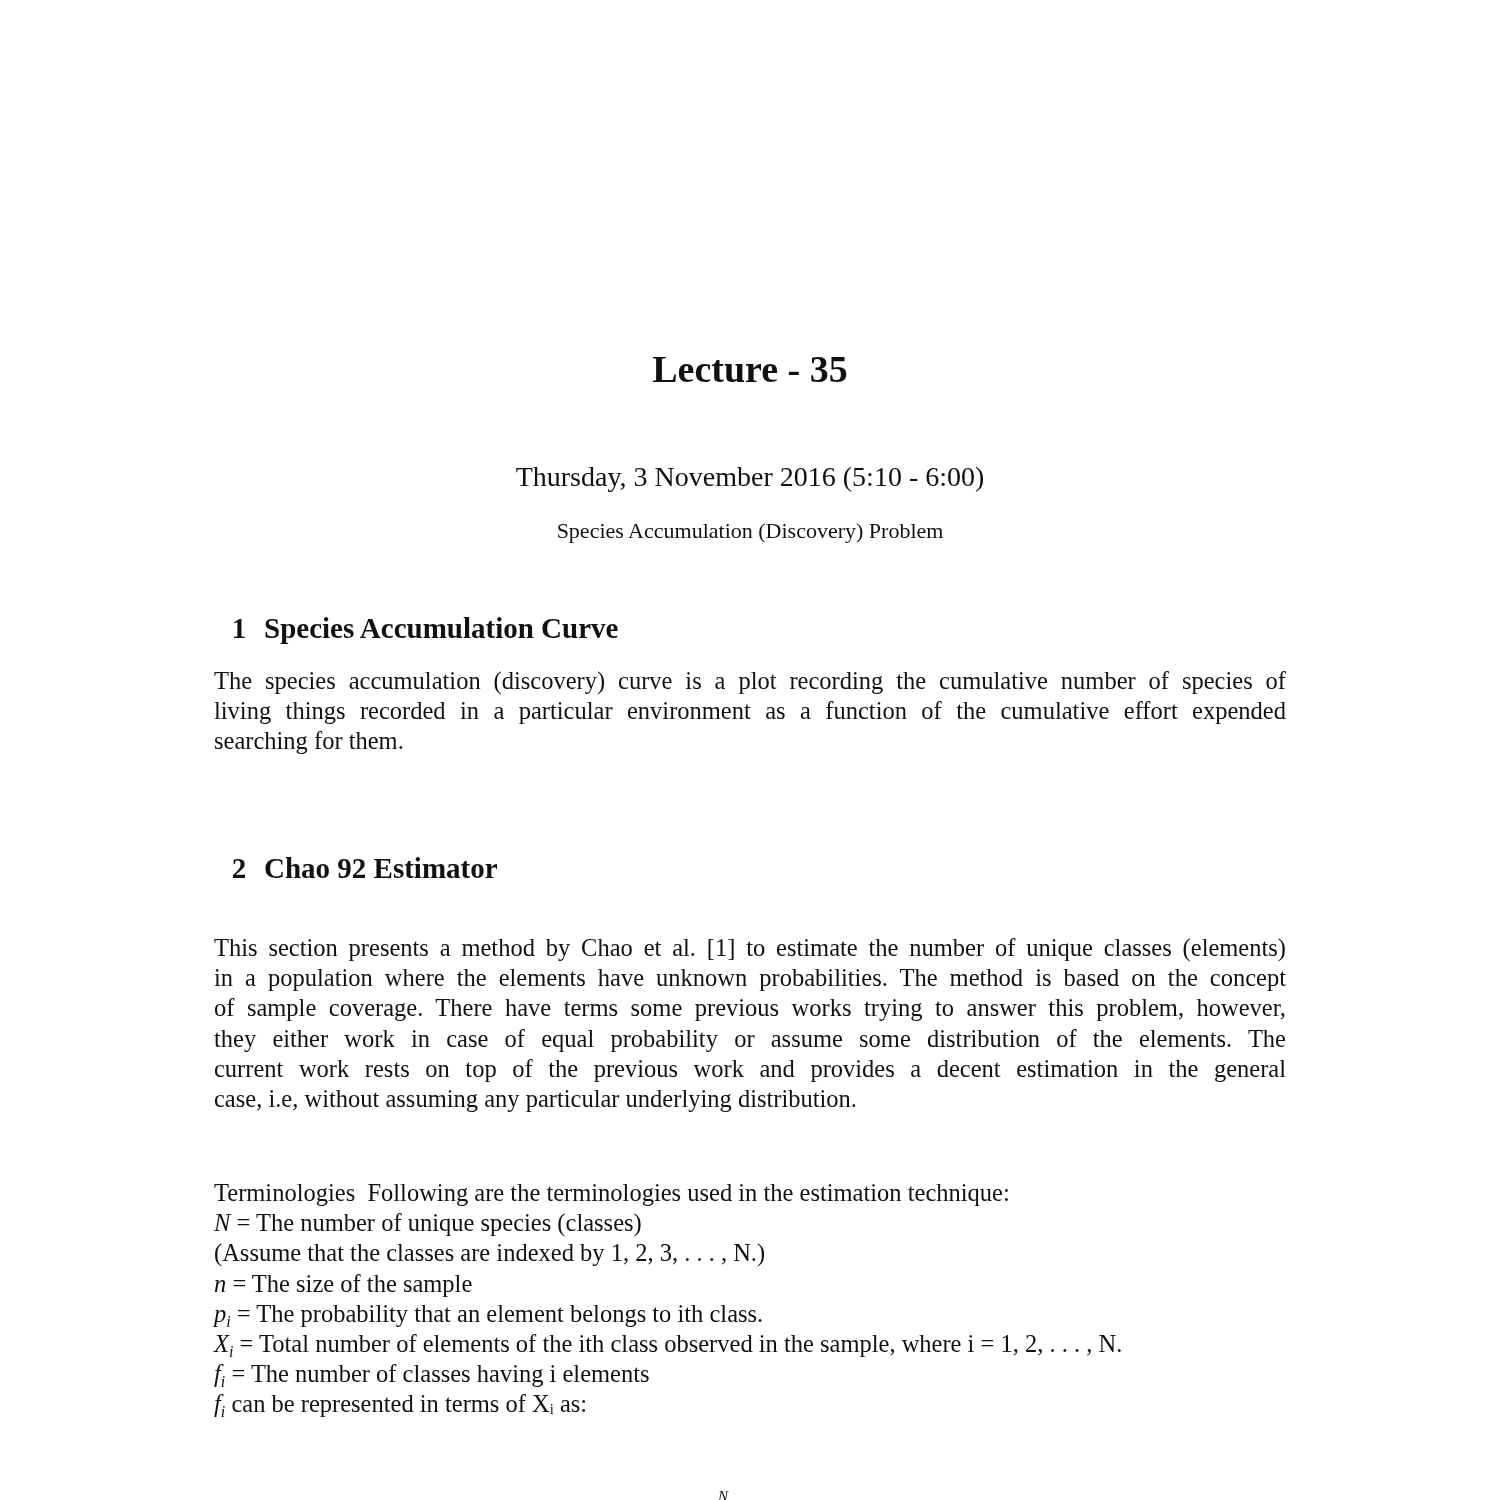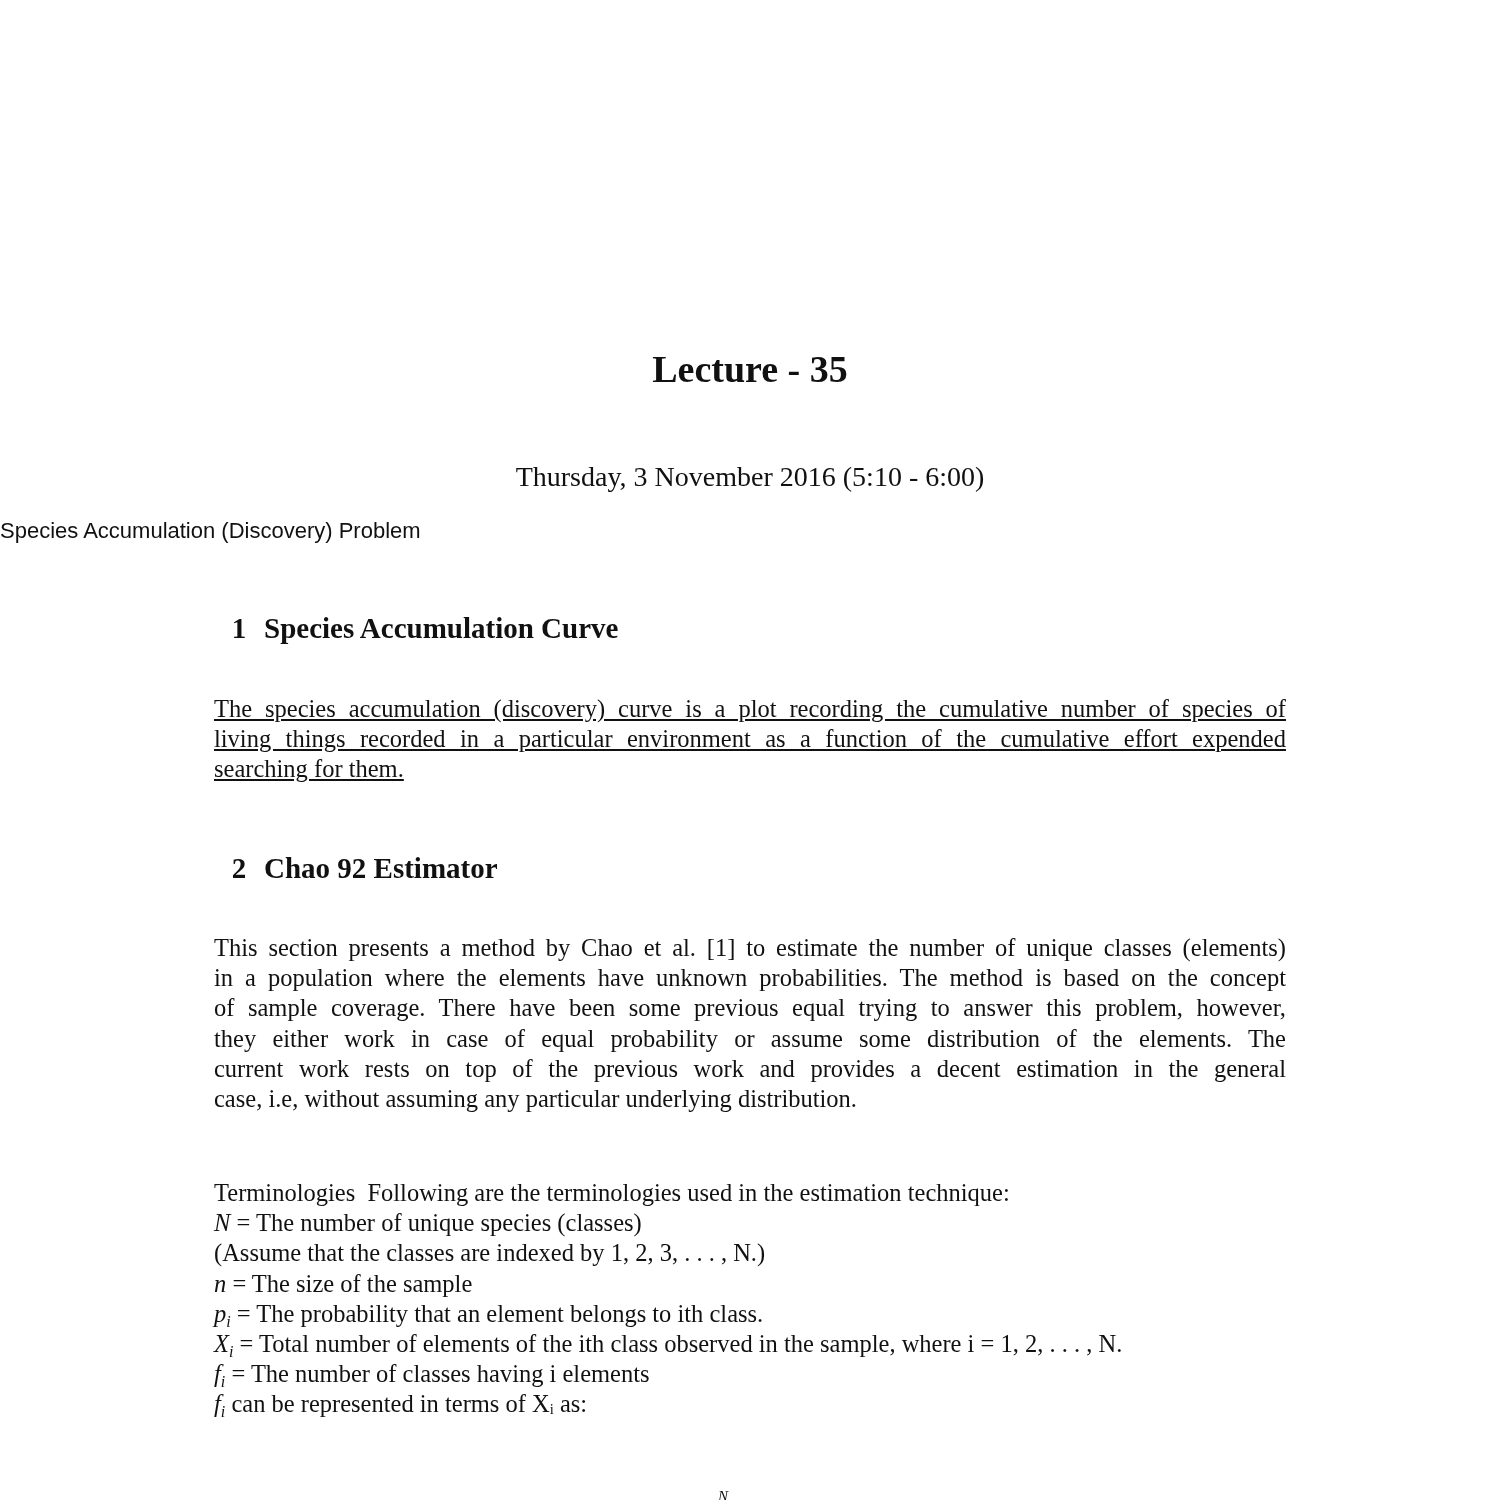--- a/index.html
+++ b/index.html
@@ -14,21 +14,21 @@
     text-align: center; font-family: "Liberation Serif", serif;
     font-weight: bold; font-size: 38px; line-height: 50px;
   }
   .date {
     position: absolute; left: 0; width: 1500px; top: 460px;
     text-align: center; font-family: "Liberation Serif", serif;
     font-size: 28px; line-height: 34px;
   }
   .subtitle {
     position: absolute; left: 0; width: 1500px; top: 516px;
-    font-family: Liberation Sans, sans-serif;
+    text-align: center; font-family: Liberation Serif, serif;
     font-size: 22px; line-height: 30px;
   }
   .section-heading {
     position: absolute; left: 214px; font-family: "Liberation Serif", serif;
     font-weight: bold; font-size: 29px; line-height: 40px; white-space: nowrap; text-align: center;
   }
   .section-heading .num { display: inline-block; width: 50px; }
   .para {
     position: absolute; left: 214px; width: 1072px;
     font-family: "Liberation Serif", serif; font-size: 24.5px; line-height: 30.2px;
@@ -54,33 +54,33 @@
 
 <div class="page">
 
   <div class="title">Lecture - 35</div>
   <div class="date">Thursday, 3 November 2016 (5:10 - 6:00)</div>
   <div class="subtitle">Species Accumulation (Discovery) Problem</div>
 
   <div class="section-heading" style="top:608px;">
     <span class="num">1</span><span>Species Accumulation Curve</span>
   </div>
-  <div class="para" style="top:694px;text-decoration:underline;">
+  <div class="para" style="top:666px;">
     <span class="line">The species accumulation (discovery) curve is a plot recording the cumulative number of species of</span>
     <span class="line">living things recorded in a particular environment as a function of the cumulative effort expended</span>
     <span class="line last">searching for them.</span>
   </div>
 
   <div class="section-heading" style="top:848px;">
     <span class="num">2</span><span>Chao 92 Estimator</span>
   </div>
   <div class="para" style="top:933px;">
     <span class="line">This section presents a method by Chao et al. [1] to estimate the number of unique classes (elements)</span>
     <span class="line">in a population where the elements have unknown probabilities. The method is based on the concept</span>
-    <span class="line">of sample coverage. There have been some previous equal trying to answer this problem, however,</span>
+    <span class="line">of sample coverage. There have terms some previous works trying to answer this problem, however,</span>
     <span class="line">they either work in case of equal probability or assume some distribution of the elements. The</span>
     <span class="line">current work rests on top of the previous work and provides a decent estimation in the general</span>
     <span class="line last">case, i.e, without assuming any particular underlying distribution.</span>
   </div>
 
   <div class="terms">
     <span class="row"><b>Terminologies</b>&nbsp; <span>Following are the terminologies used in the estimation technique:</span></span>
     <span class="row"><span class="math">N</span><span> = The number of unique species (classes)</span></span>
     <span class="row"><span>(Assume that the classes are indexed by 1, 2, 3, . . . , N.)</span></span>
     <span class="row"><span class="math">n</span><span> = The size of the sample</span></span>

